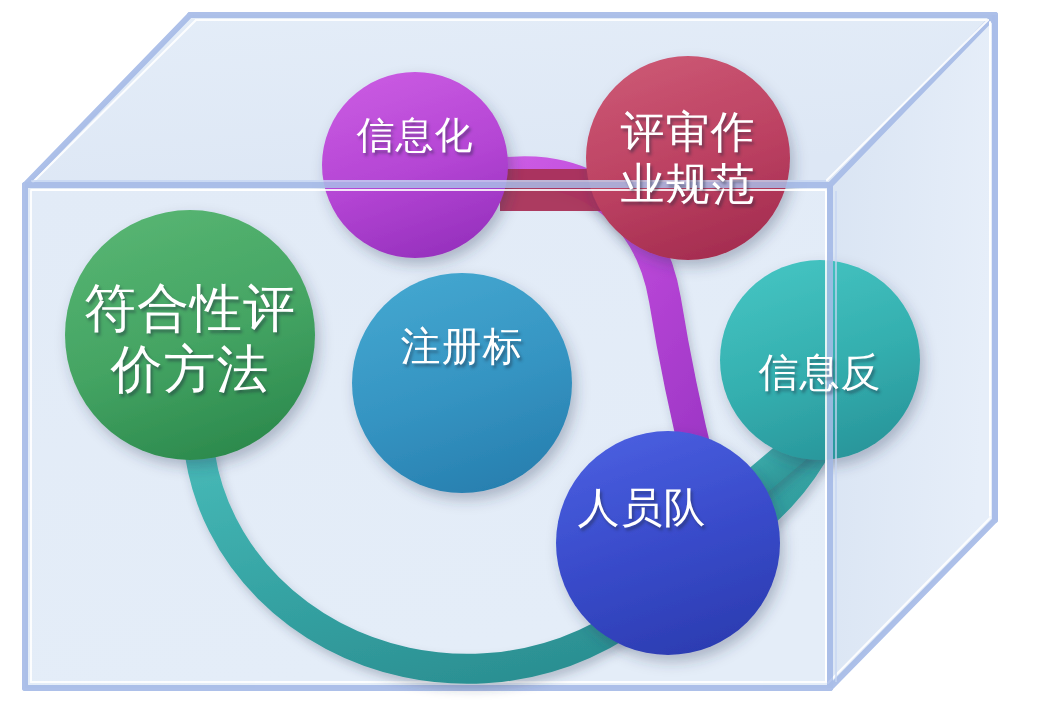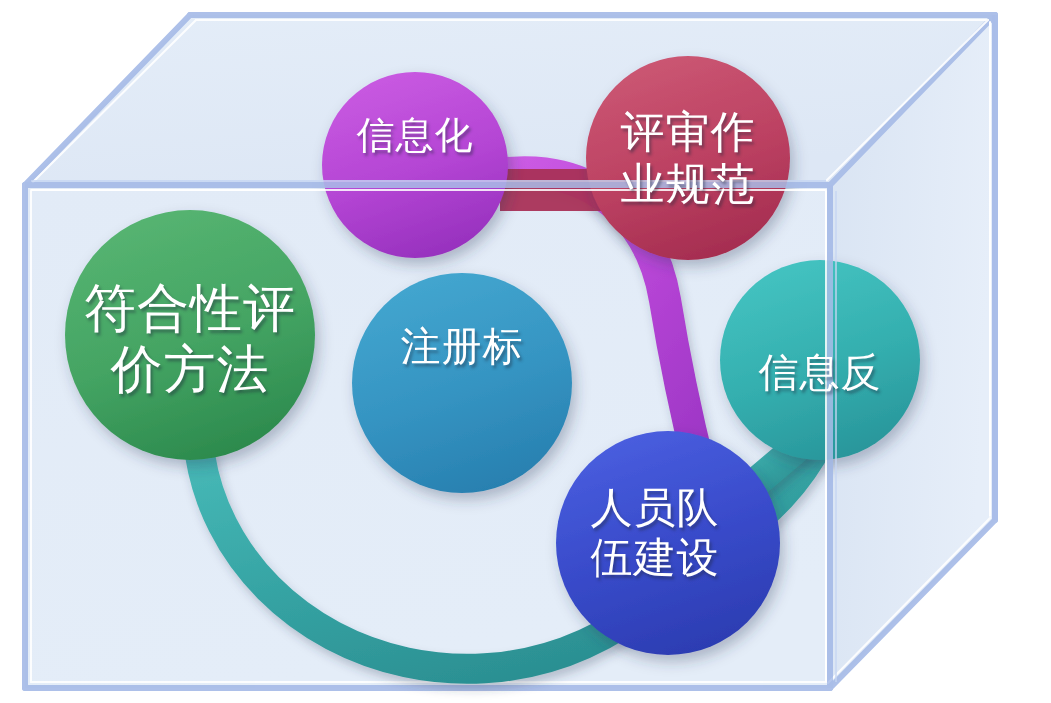--- a/index.html
+++ b/index.html
@@ -195,18 +195,17 @@
   </div>
 
   <div class="bubble-label" style="left:352px; top:323px; width:220px; font-size:40px;">
     <span>注册标</span>
   </div>
 
   <div class="bubble-label" style="left:720px; top:306px; width:200px; font-size:40px;margin-top:43px;">
     <span>信息反</span>
   </div>
 
-  <div class="bubble-label" style="left:545px; top:483px; width:220px; font-size:42px;justify-content:space-between;">
+  <div class="bubble-label" style="left:532px; top:483px; width:220px; font-size:42px;justify-content:space-between;">
     <span>人员队</span>
-    <span>伍建设</span>
   </div>
 
 </div>
 
 </body></html>

